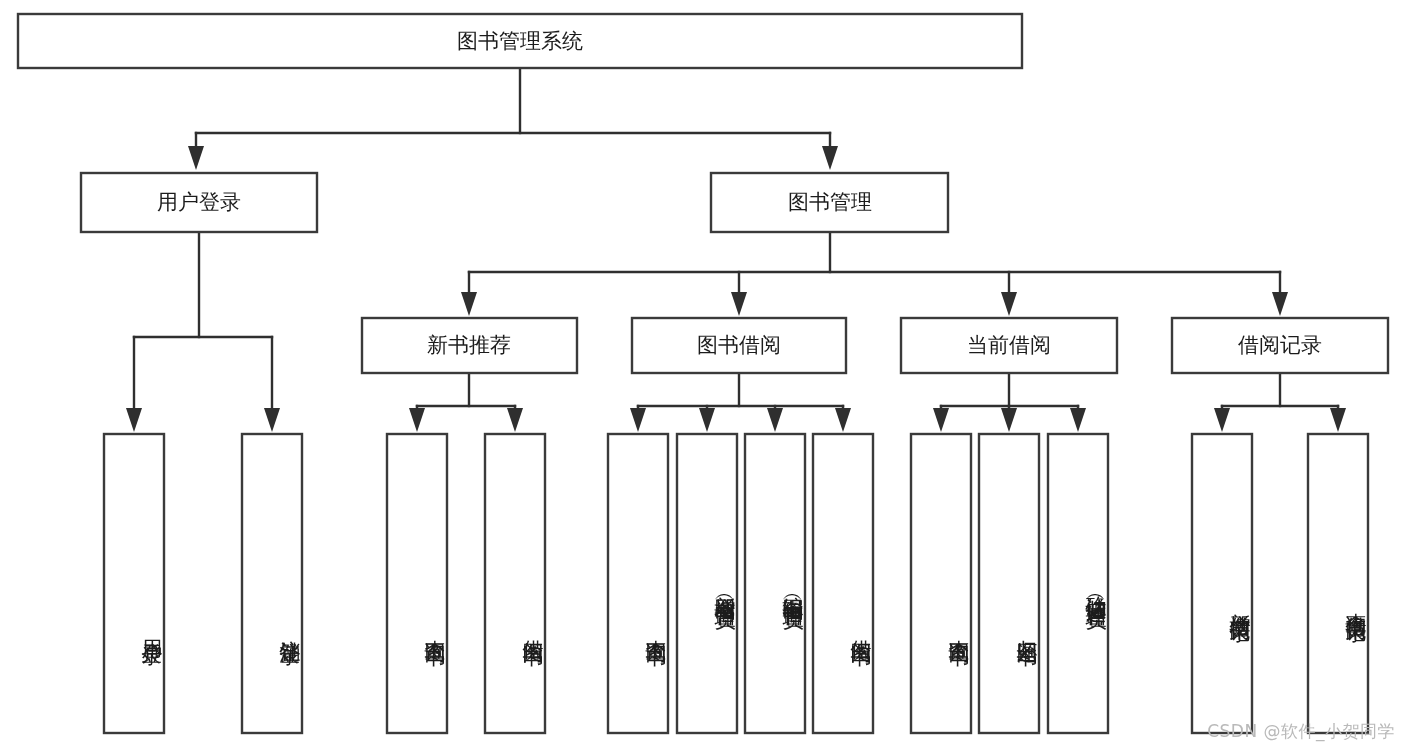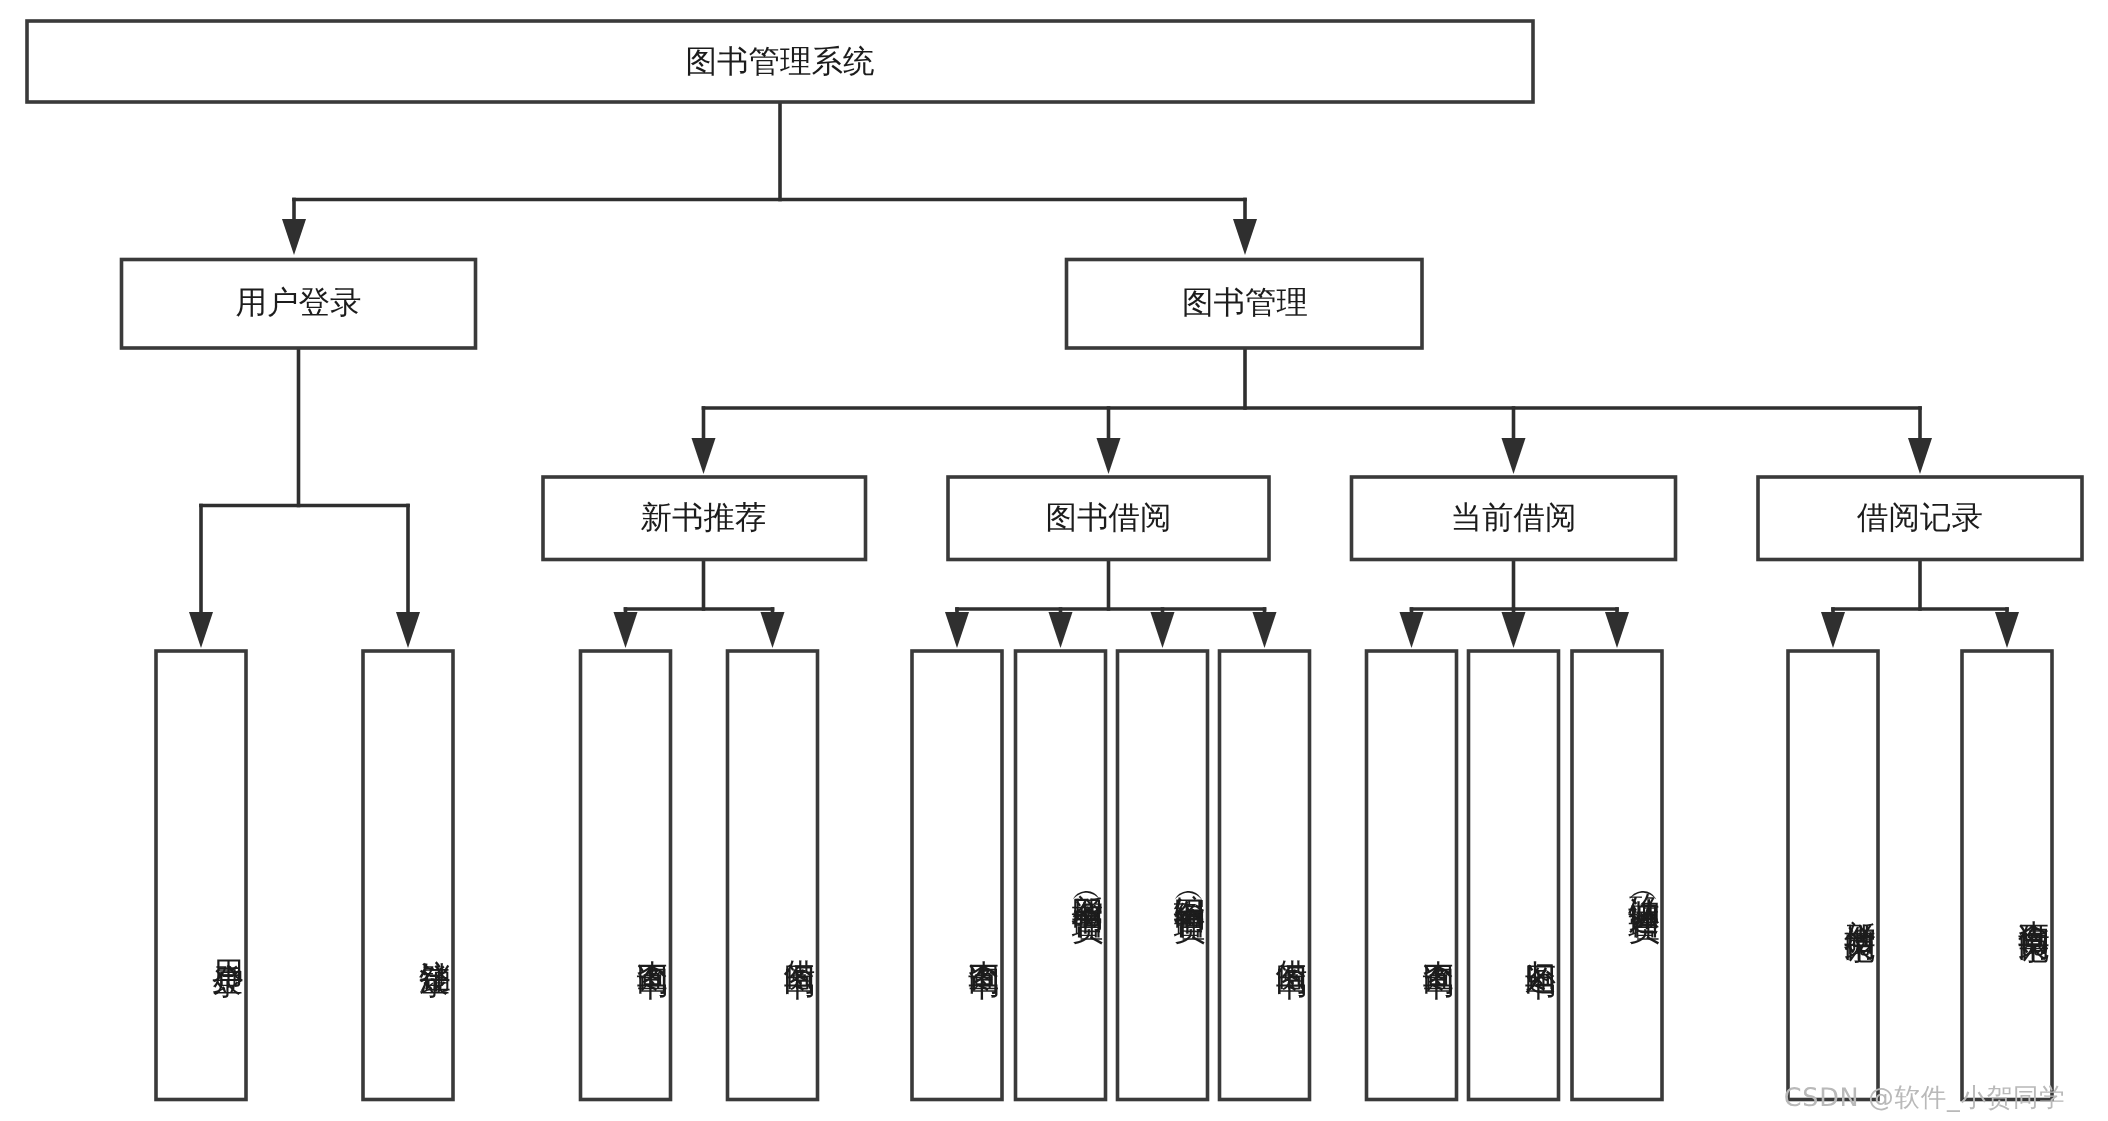--- a/index.html
+++ b/index.html
@@ -59,21 +59,21 @@
     letter-spacing: 2px;
     text-align: center;
     display: flex;
     align-items: flex-start;
     justify-content: center;
     white-space: nowrap;
     pointer-events: none;
   }
   .watermark {
     position: absolute;
-    right: 28px;
+    right: 10px;
     bottom: 4px;
     font-family: "DejaVu Sans", "Liberation Sans", sans-serif;
     font-size: 17px;
     color: #b9b9b9;
     letter-spacing: 0.5px;
     white-space: nowrap;
   }
 </style>
 </head>
 <body>

